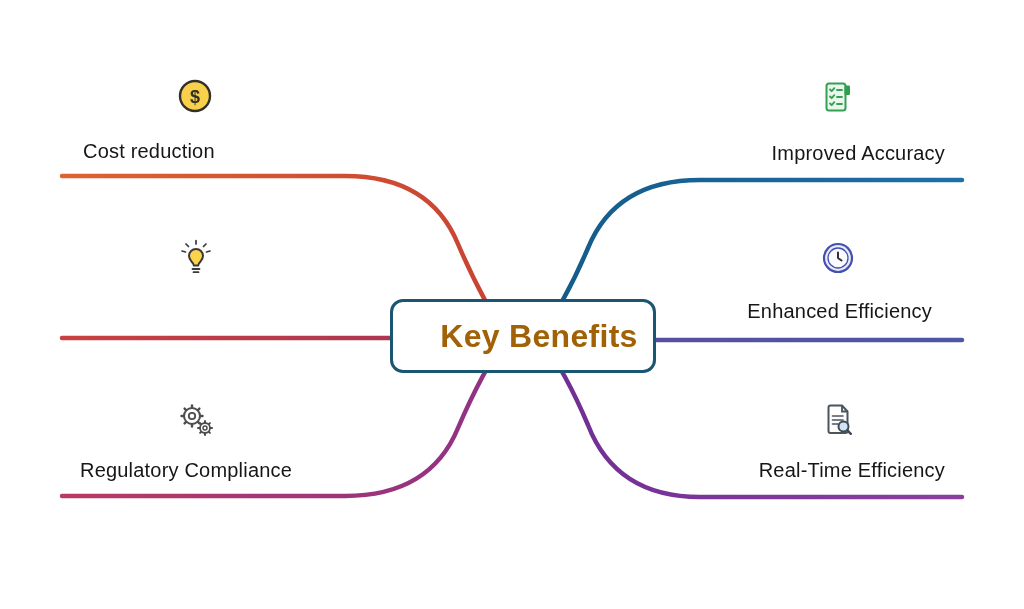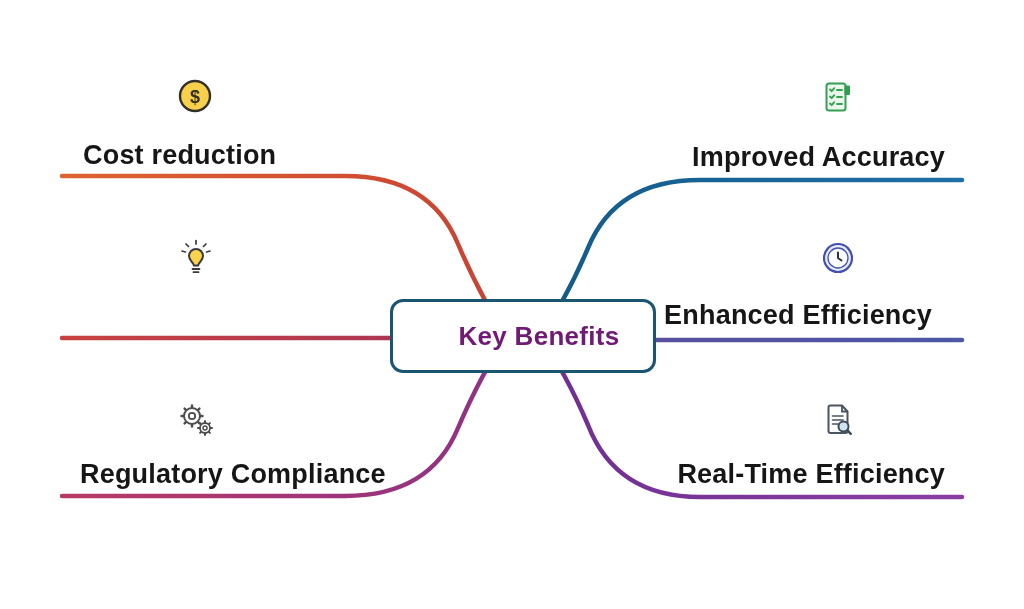--- a/index.html
+++ b/index.html
@@ -11,25 +11,25 @@
     font-family:"Liberation Sans", sans-serif;
   }
   .lines-svg{position:absolute;left:0;top:0;z-index:1;}
   .center-node{
     position:absolute;left:390px;top:299px;width:266px;height:74px;
     background:#ffffff;border:3.5px solid #1a5572;border-radius:13px;
     display:flex;align-items:center;justify-content:center;
     z-index:2;box-sizing:border-box;
   }
   .center-node span{
-    font-size:26px;font-weight:700;color:#701a75;letter-spacing:.3px;margin-left:32px;
+    font-size:32px;font-weight:700;color:#a16207;letter-spacing:.3px;margin-left:32px;
   }
   .branch-label{
     position:absolute;z-index:3;
-    font-size:27px;font-weight:700;color:#161616;letter-spacing:.2px;
+    font-size:20px;font-weight:400;color:#161616;letter-spacing:.2px;
     white-space:nowrap;
   }
   .branch-label.right{text-align:center;}
   .icon-box{position:absolute;width:40px;height:40px;z-index:3;}
   .icon-box svg{display:block;width:40px;height:40px;}
 </style>
 </head>
 <body>
 
 <div class="canvas">

